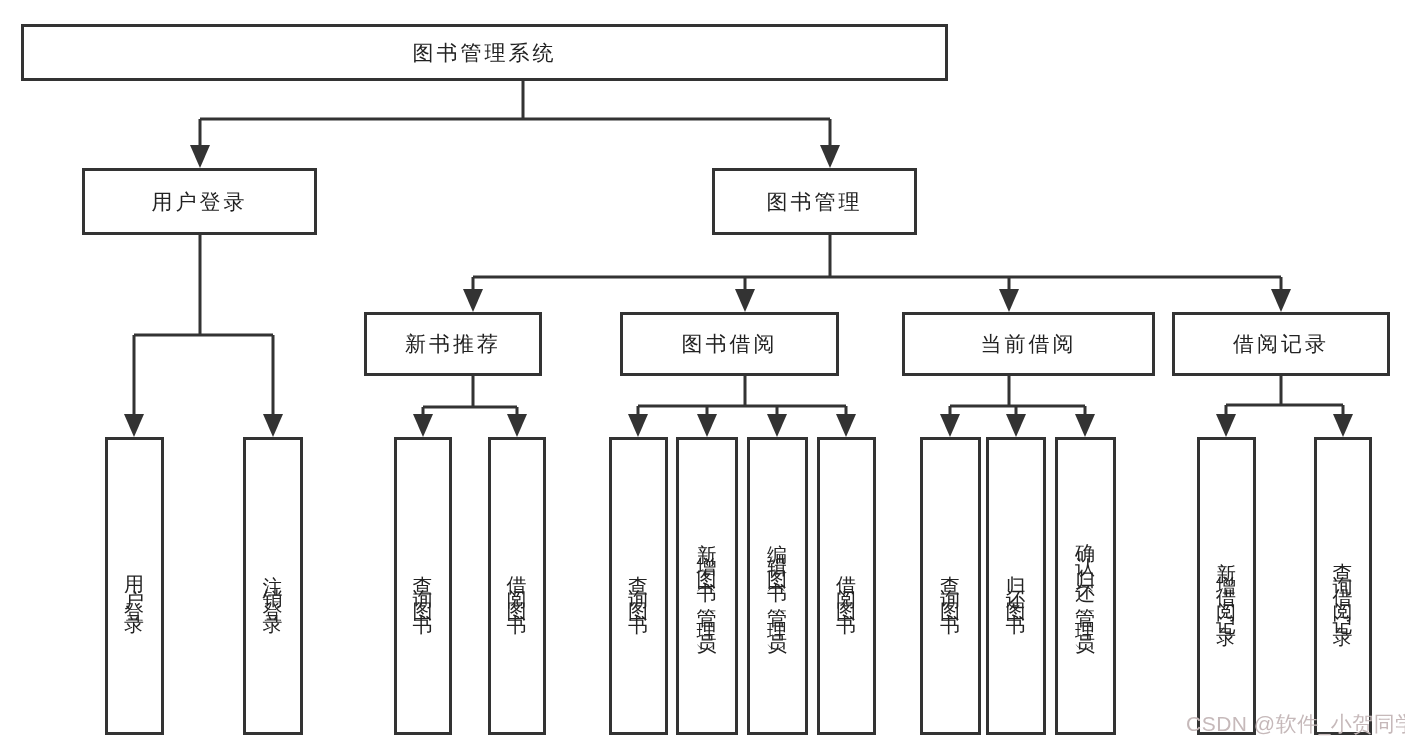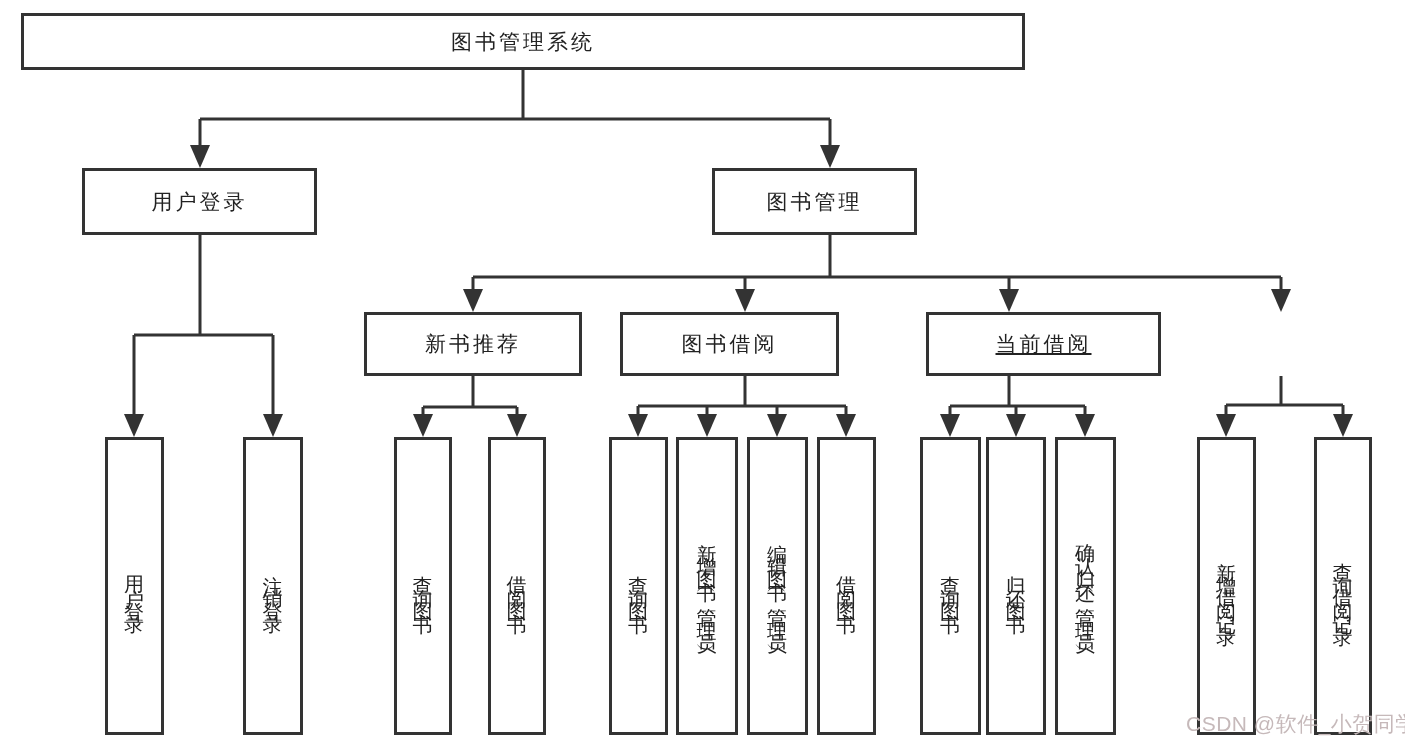--- a/index.html
+++ b/index.html
@@ -100,39 +100,42 @@
       <polygon points="767,414 787,414 777,437"></polygon>
       <polygon points="836,414 856,414 846,437"></polygon>
       <polygon points="940,414 960,414 950,437"></polygon>
       <polygon points="1006,414 1026,414 1016,437"></polygon>
       <polygon points="1075,414 1095,414 1085,437"></polygon>
       <polygon points="1216,414 1236,414 1226,437"></polygon>
       <polygon points="1333,414 1353,414 1343,437"></polygon>
     </g>
   </svg>
 
-  <div class="node h-label" style="left:21px; top:13px; width:1004px; height:57px;">
+  <div class="node h-label" style="left:21px; top:24px; width:927px; height:57px;">
     <span>图书管理系统</span>
   </div>
 
   <div class="node h-label" style="left:82px; top:168px; width:235px; height:67px;">
     <span>用户登录</span>
   </div>
   <div class="node h-label" style="left:712px; top:168px; width:205px; height:67px;">
     <span>图书管理</span>
   </div>
 
-  <div class="node h-label" style="left:364px; top:312px; width:218px; height:64px;">
+  <div class="node h-label" style="left:364px; top:312px; width:178px; height:64px;">
     <span>新书推荐</span>
   </div>
   <div class="node h-label" style="left:620px; top:312px; width:219px; height:64px;">
     <span>图书借阅</span>
   </div>
-  <div class="node h-label" style="left:926px; top:312px; width:235px; height:64px;text-decoration:underline;">
+  <div class="node h-label" style="left:902px; top:312px; width:253px; height:64px;">
     <span>当前借阅</span>
+  </div>
+  <div class="node h-label" style="left:1172px; top:312px; width:218px; height:64px;">
+    <span>借阅记录</span>
   </div>
 
   <div class="node leaf" style="left:105px; top:437px; width:59px; height:298px;">
     <span class="vtext">用户登录</span>
   </div>
   <div class="node leaf" style="left:243px; top:437px; width:60px; height:298px;">
     <span class="vtext">注销登录</span>
   </div>
 
   <div class="node leaf" style="left:394px; top:437px; width:58px; height:298px;">

